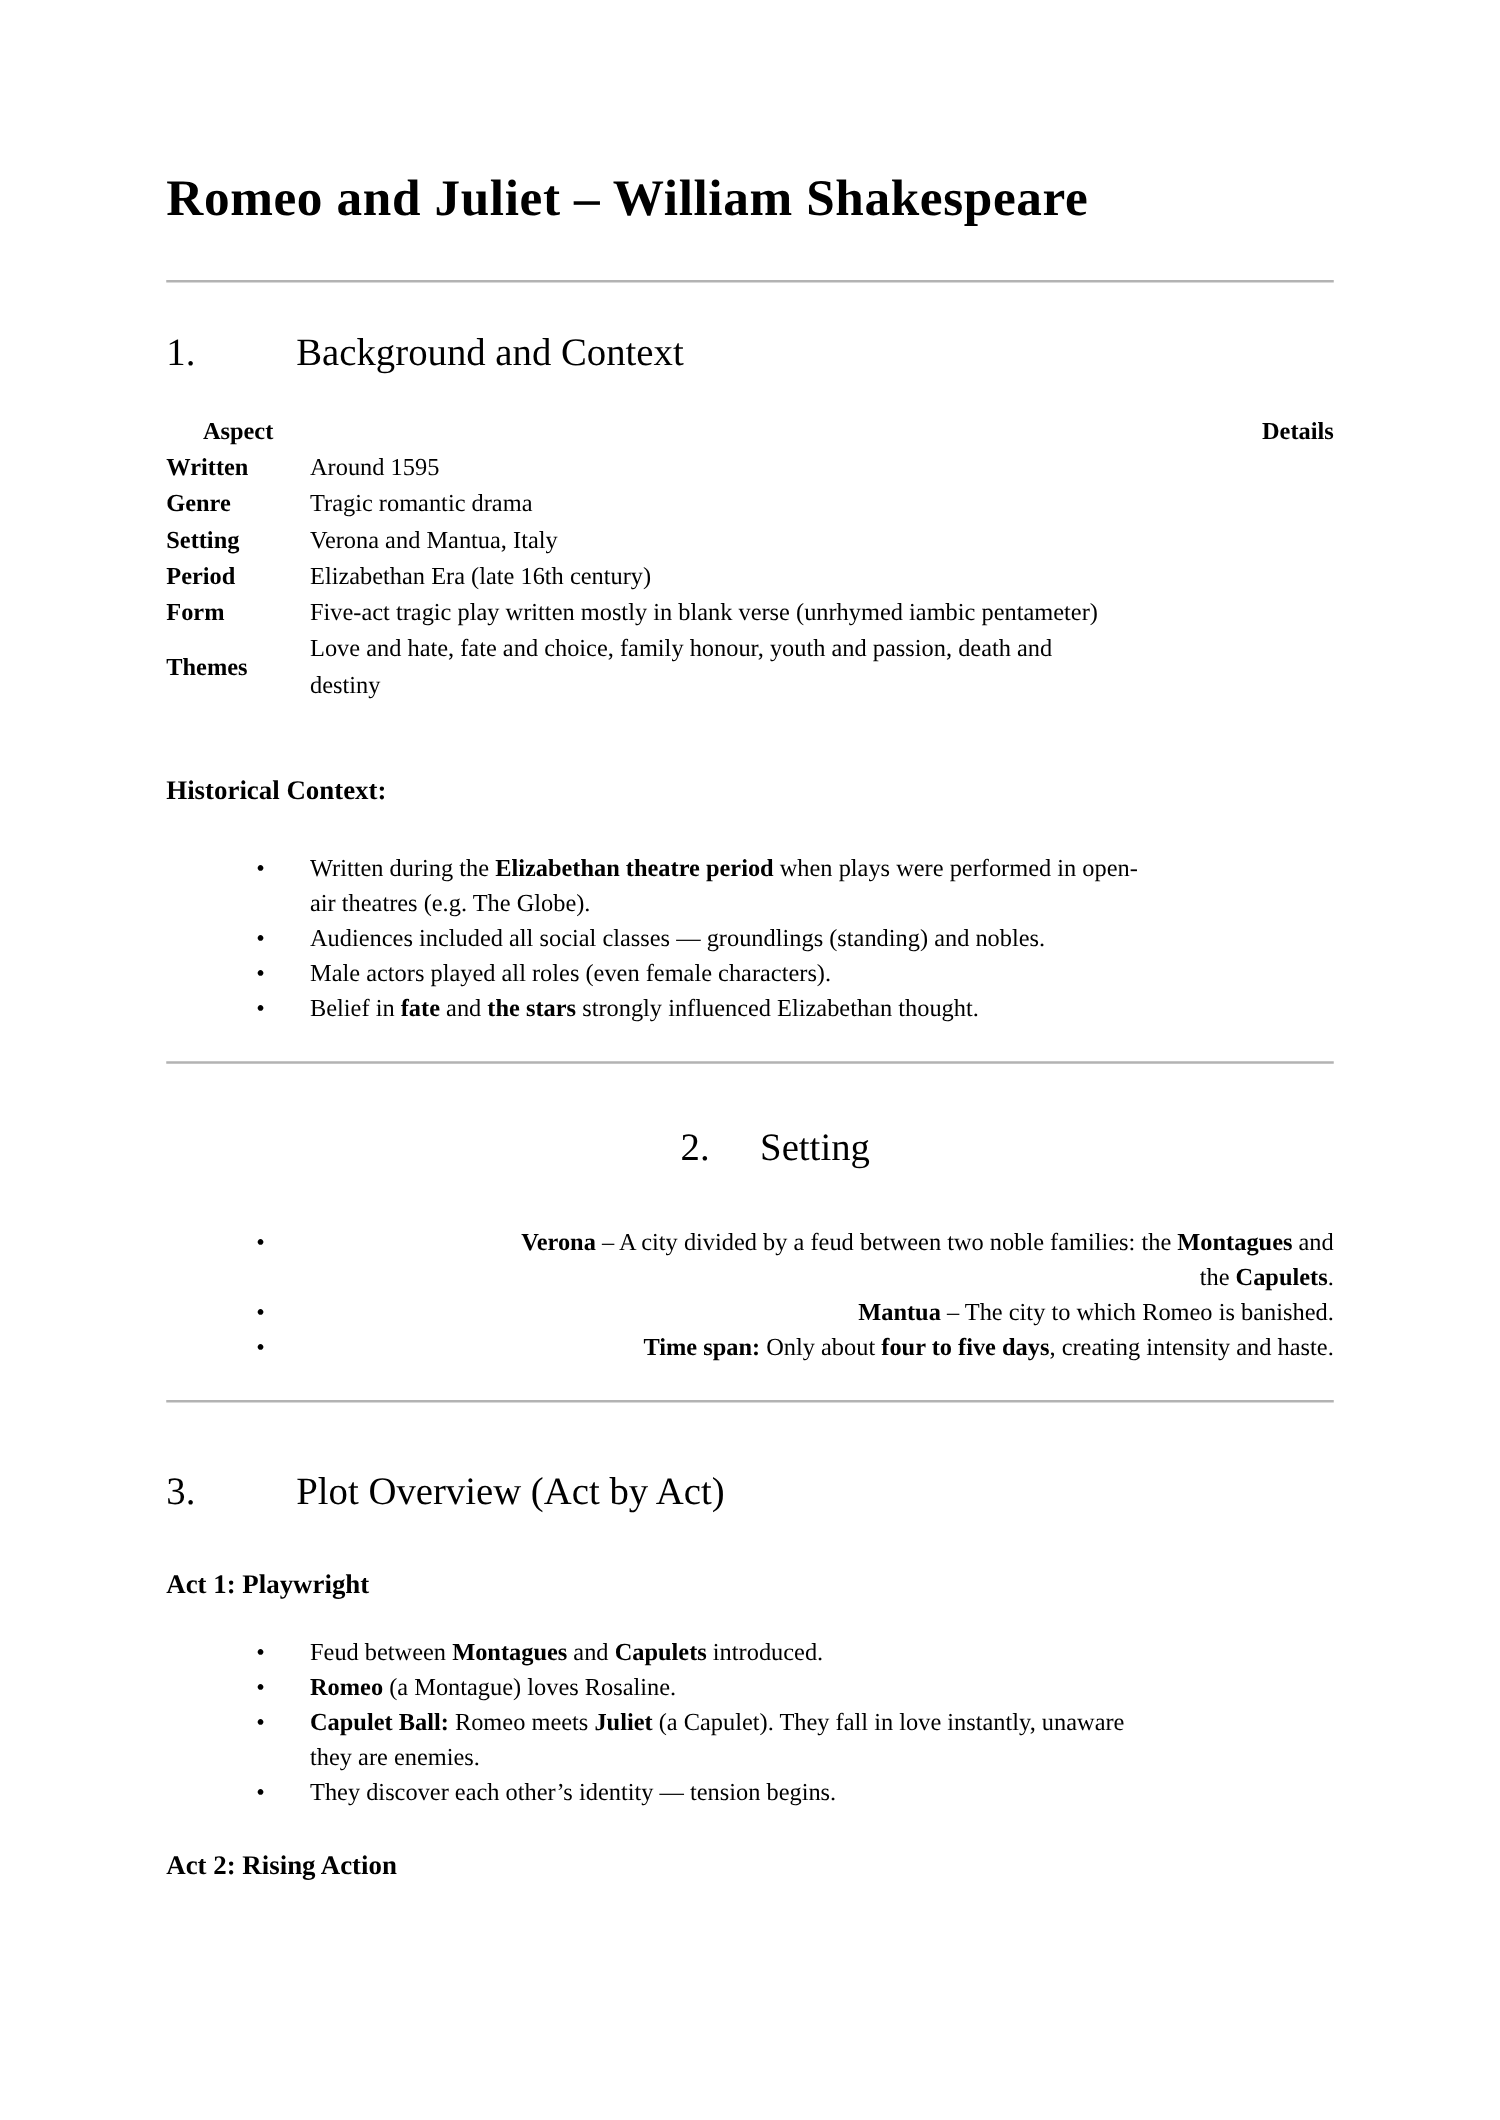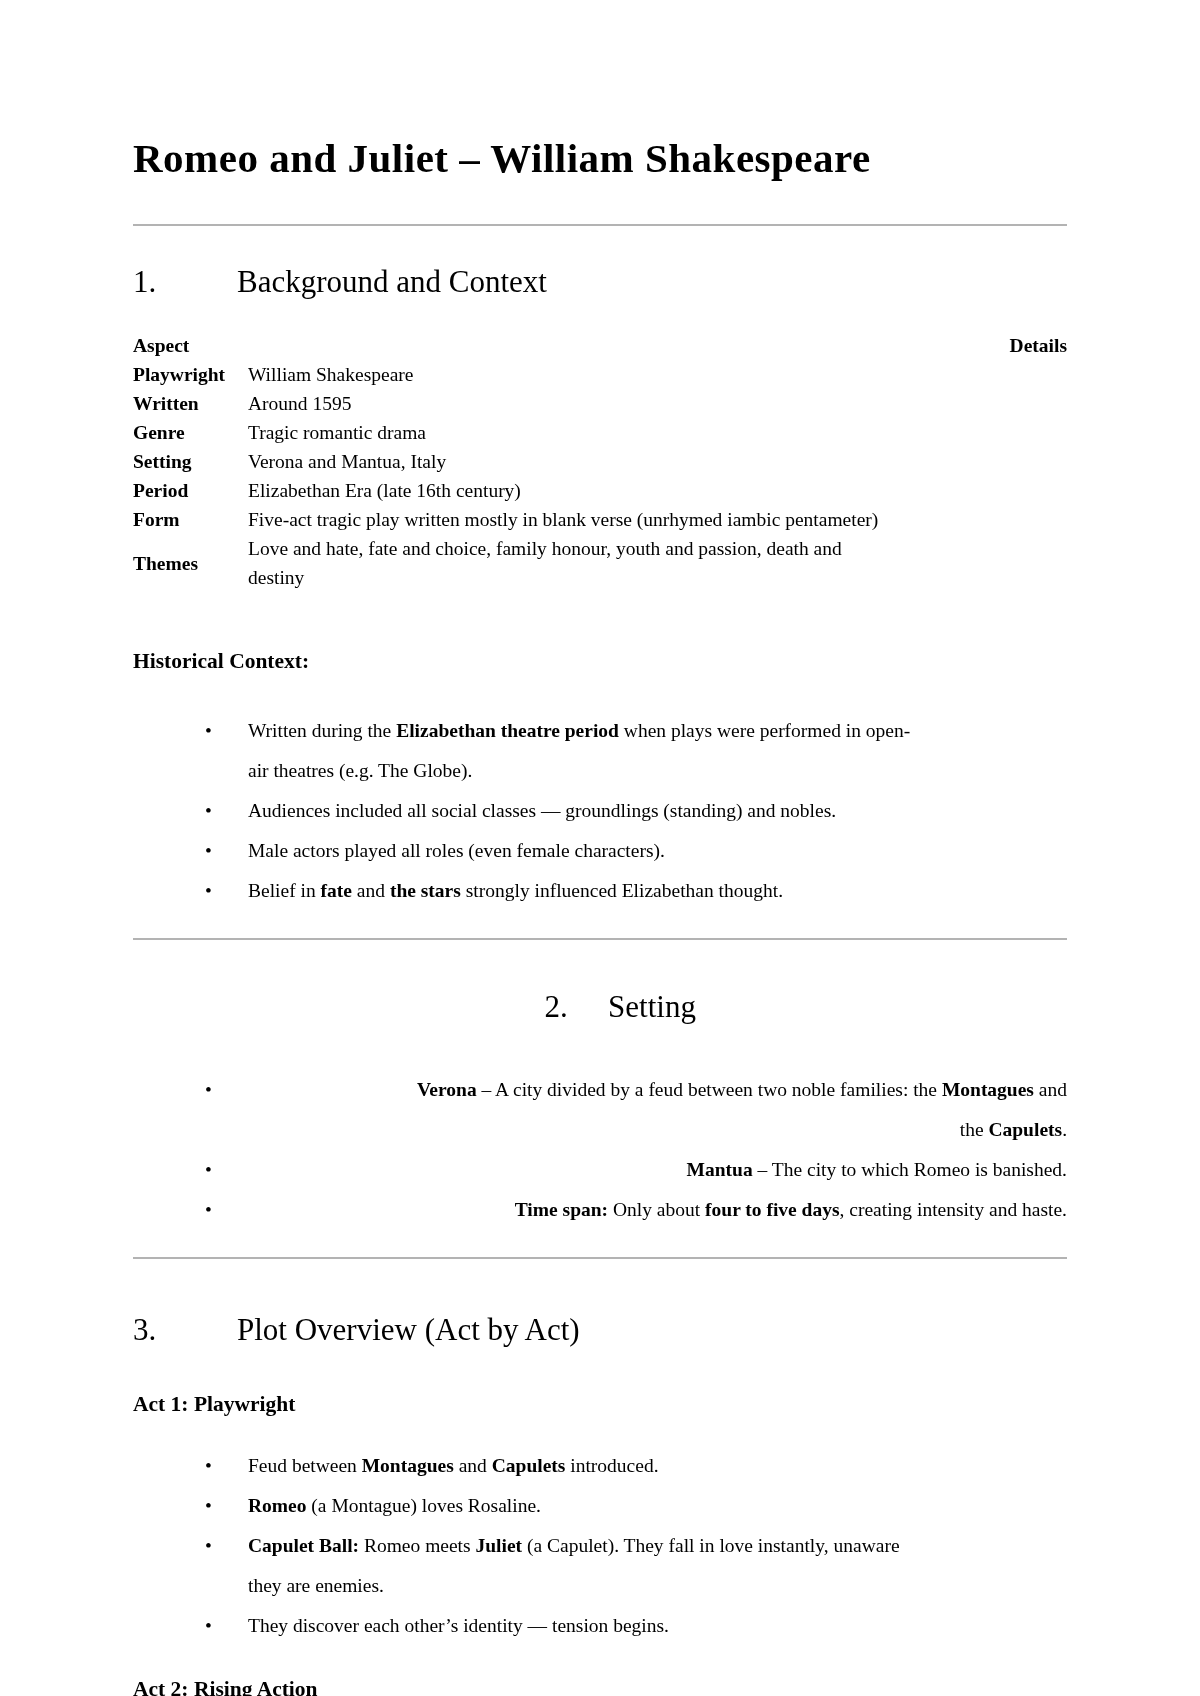--- a/index.html
+++ b/index.html
@@ -54,28 +54,28 @@
     display: table;
     width: 100%;
     margin-top: 31px;
     font-size: 19.5px;
     line-height: 29px;
     border-collapse: collapse;
   }
   .tr { display: table-row; }
   .td { display: table-cell; vertical-align: middle; }
   .td-label { width: 115px; font-weight: bold; }
-  .td-label-h { width: 115px; font-weight: bold; text-align: left; }
+  .td-label-h { width: 115px; font-weight: bold; text-align: center; }
   .td-value-h { font-weight: bold; text-align: right; }
   .bullets {
     list-style: none;
     margin: 0;
     padding: 0;
     font-size: 19.5px;
-    line-height: 40px;
+    line-height: 28px;
   }
   .bullets-1 { margin-top: 37px; }
   .bullets-2 { margin-top: 45px; text-align: right; }
   .bullets-3 { margin-top: 29px; }
   .bullets li {
     position: relative;
     padding-left: 115px;
   }
   .bullets li::before {
     content: "\2022";
@@ -95,24 +95,20 @@
   <hr class="rule rule-1" style="border-top-color: rgb(179, 179, 179);">
 
   <h2 class="h1 h1-1"><span class="num">1.</span><span>Background and Context</span></h2>
 
   <div class="info-table">
     <div class="tr">
       <div class="td td-label-h">Aspect</div>
       <div class="td td-value-h">Details</div>
     </div>
 
-  <div class="tr">
-        <div class="td td-label">Playwright</div>
-        <div class="td">William Shakespeare</div>
-      </div>
       <div class="tr">
         <div class="td td-label">Written</div>
         <div class="td">Around 1595</div>
       </div>
       <div class="tr">
         <div class="td td-label">Genre</div>
         <div class="td">Tragic romantic drama</div>
       </div>
       <div class="tr">
         <div class="td td-label">Setting</div>

